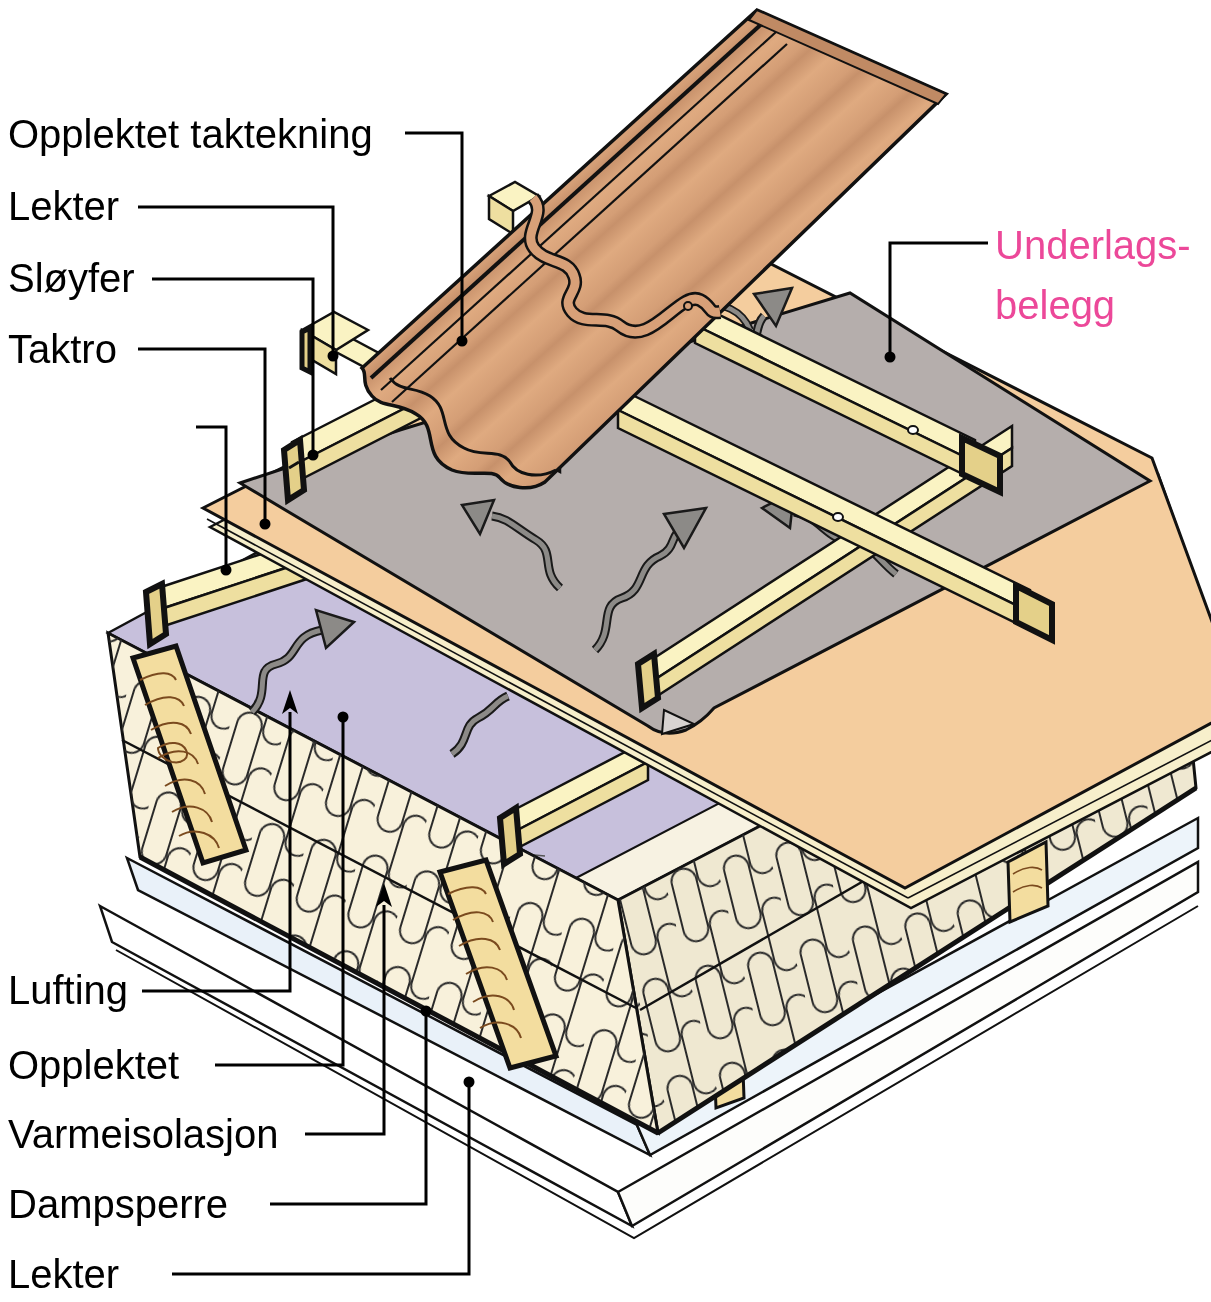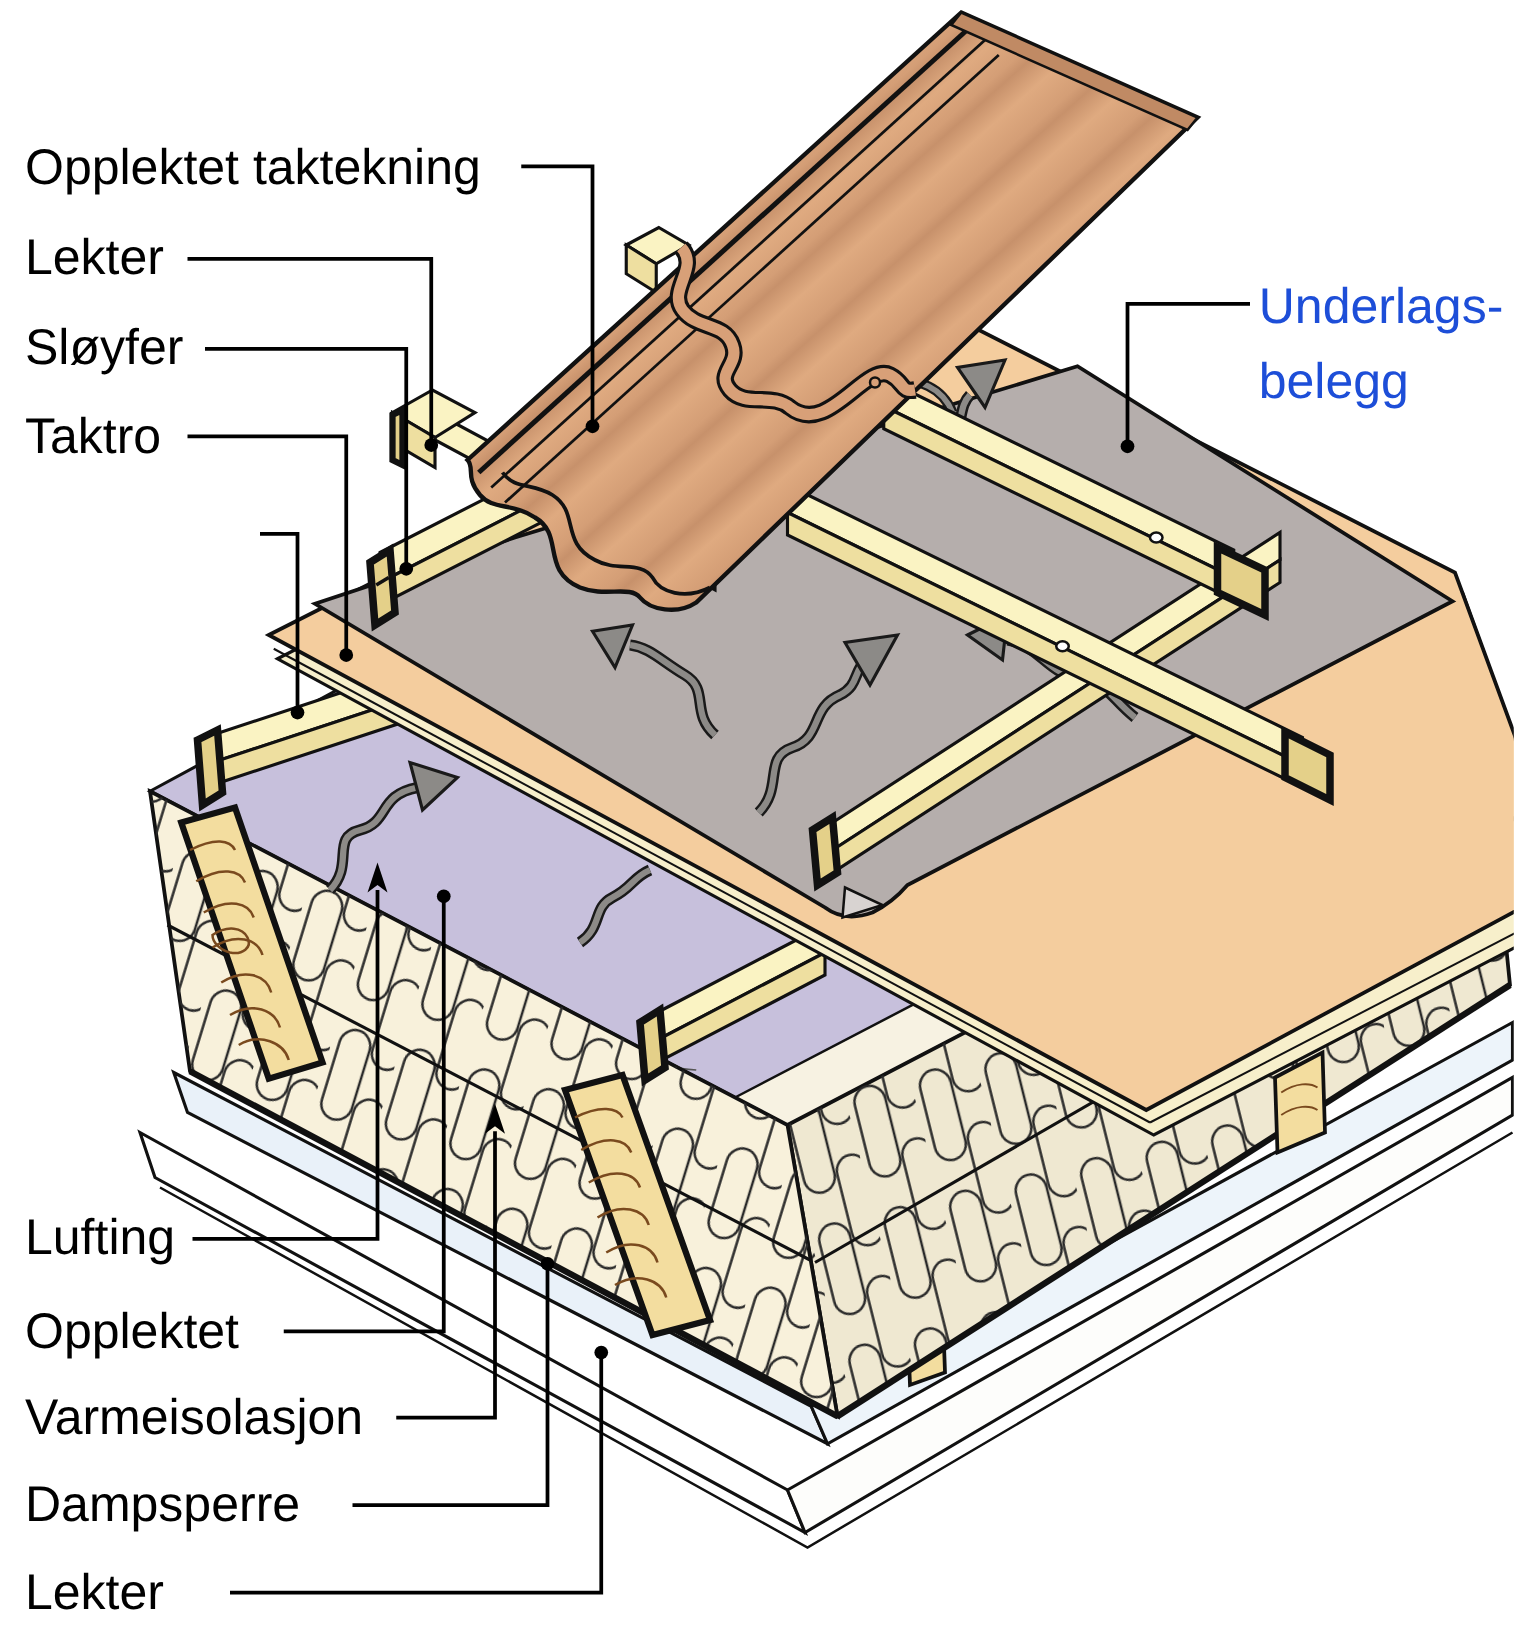--- a/index.html
+++ b/index.html
@@ -1,20 +1,20 @@
 <!DOCTYPE html>
 <html><head>
 <meta charset="utf-8">
 <style>
   html,body{margin:0;padding:0;background:#fff;}
   body{width:1211px;height:1302px;position:relative;font-family:"Liberation Sans",sans-serif;overflow:hidden;}
-  #stage{position:absolute;inset:0;margin-left:12px;}
+  #stage{position:absolute;inset:0;}
   svg{position:absolute;left:0;top:0;}
   .lbl{position:absolute;font-size:40px;line-height:1.1;color:#000;letter-spacing:0;white-space:nowrap;}
-  .lbl2{position:absolute;font-size:40px;line-height:60px;color:#1d4ed8;white-space:nowrap;}
+  .lbl2{position:absolute;font-size:40px;line-height:60px;color:#ec4899;white-space:nowrap;}
 </style>
 </head>
 <body>
 
 <div id="stage">
 <svg width="1211" height="1302" viewBox="0 0 1211 1302">
   <defs>
     <pattern id="insF" width="54" height="100" patternUnits="userSpaceOnUse" patternTransform="rotate(17)">
       <rect x="6" y="8" width="25" height="74" rx="13" fill="none" stroke="#2a2a2a" stroke-width="2"></rect>
       <rect x="33" y="-42" width="25" height="74" rx="13" fill="none" stroke="#2a2a2a" stroke-width="2"></rect>

